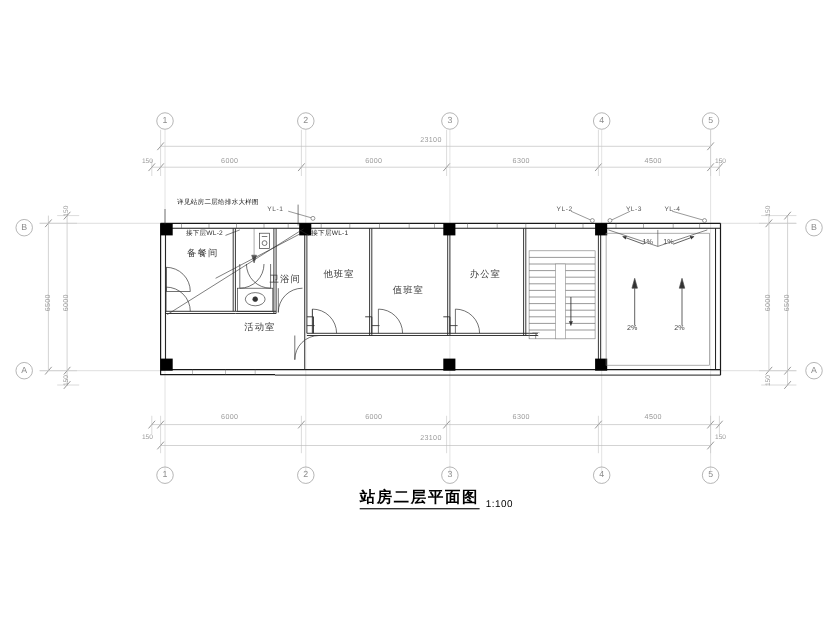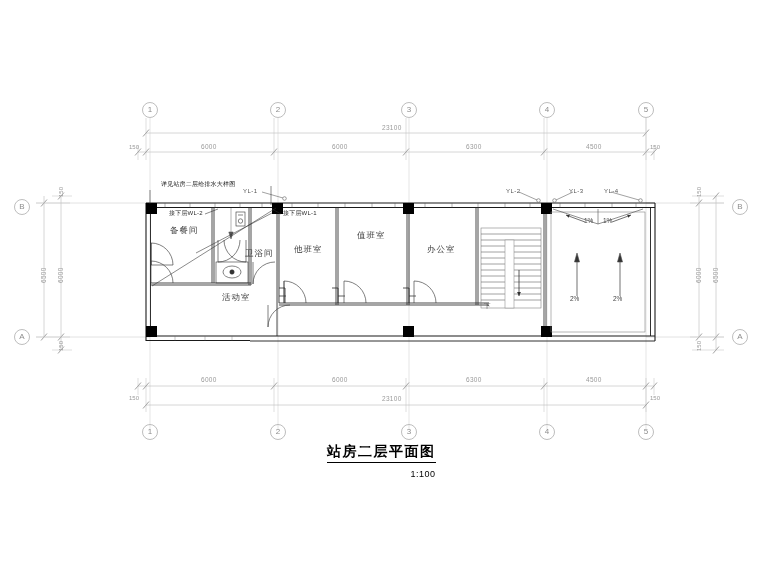--- a/index.html
+++ b/index.html
@@ -438,28 +438,28 @@
 
   <div class="lbl yl" style="left:243px;top:188px;">YL-1</div>
   <div class="lbl yl" style="left:506px;top:188px;">YL-2</div>
   <div class="lbl yl" style="left:569px;top:188px;">YL-3</div>
   <div class="lbl yl" style="left:604px;top:188px;">YL-4</div>
 
   <div class="lbl room" style="left:170px;top:226px;">备餐间</div>
   <div class="lbl room" style="left:245px;top:249px;">卫浴间</div>
   <div class="lbl room" style="left:222px;top:293px;">活动室</div>
   <div class="lbl room" style="left:294px;top:245px;">他班室</div>
-  <div class="lbl room" style="left:357px;top:231px;">值班室</div>
+  <div class="lbl room" style="left:357px;top:259px;">值班室</div>
   <div class="lbl room" style="left:427px;top:245px;text-align:center;">办公室</div>
 
   <div class="lbl slope" style="left:584px;top:218px;">1%</div>
   <div class="lbl slope" style="left:603px;top:218px;">1%</div>
   <div class="lbl slope" style="left:570px;top:296px;">2%</div>
   <div class="lbl slope" style="left:613px;top:296px;">2%</div>
 
   <div class="lbl downmark" style="left:484px;top:303px;">下</div>
 
-  <div class="ttl-wrap" style="left:327px;top:443px;flex-direction:column;">
+  <div class="ttl-wrap" style="left:327px;top:443px;">
     <span class="title ttl-underline">站房二层平面图</span>
     <span class="scale">1:100</span>
   </div>
 
 </div>
 
 </body></html>

